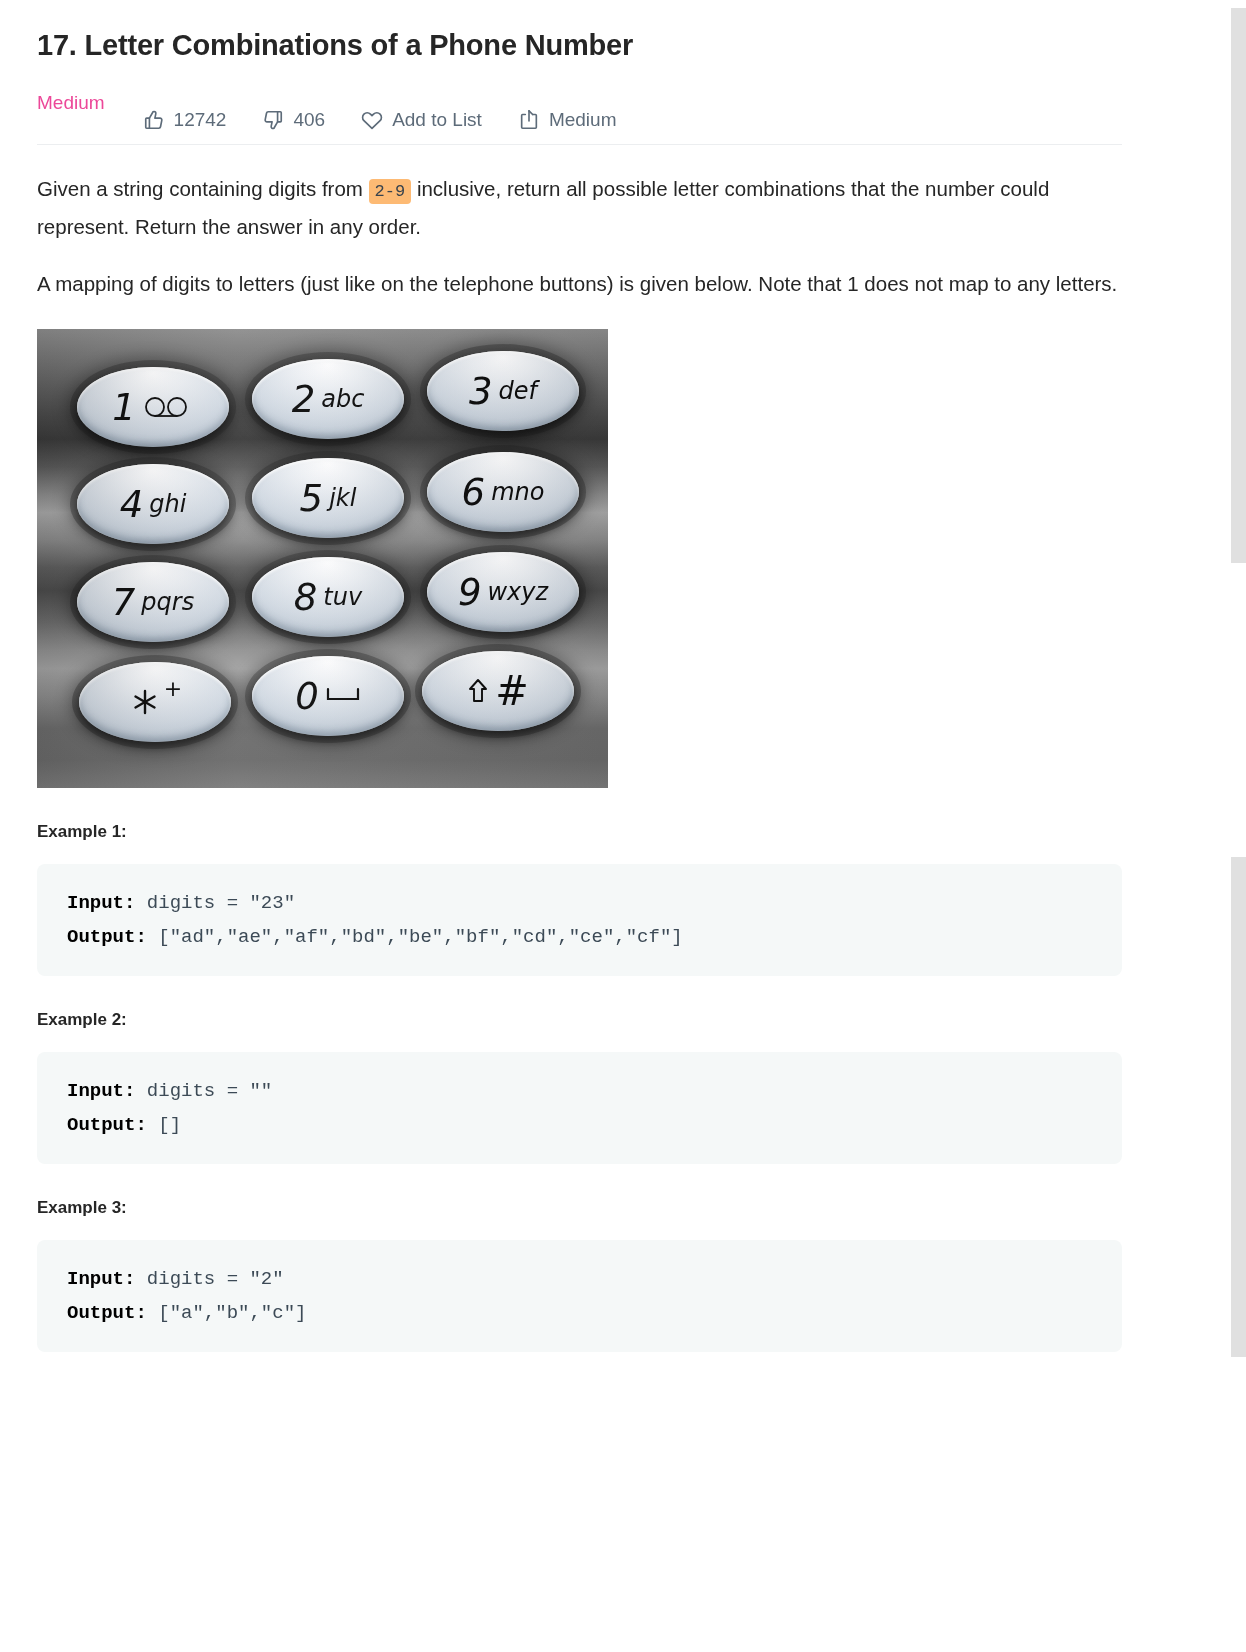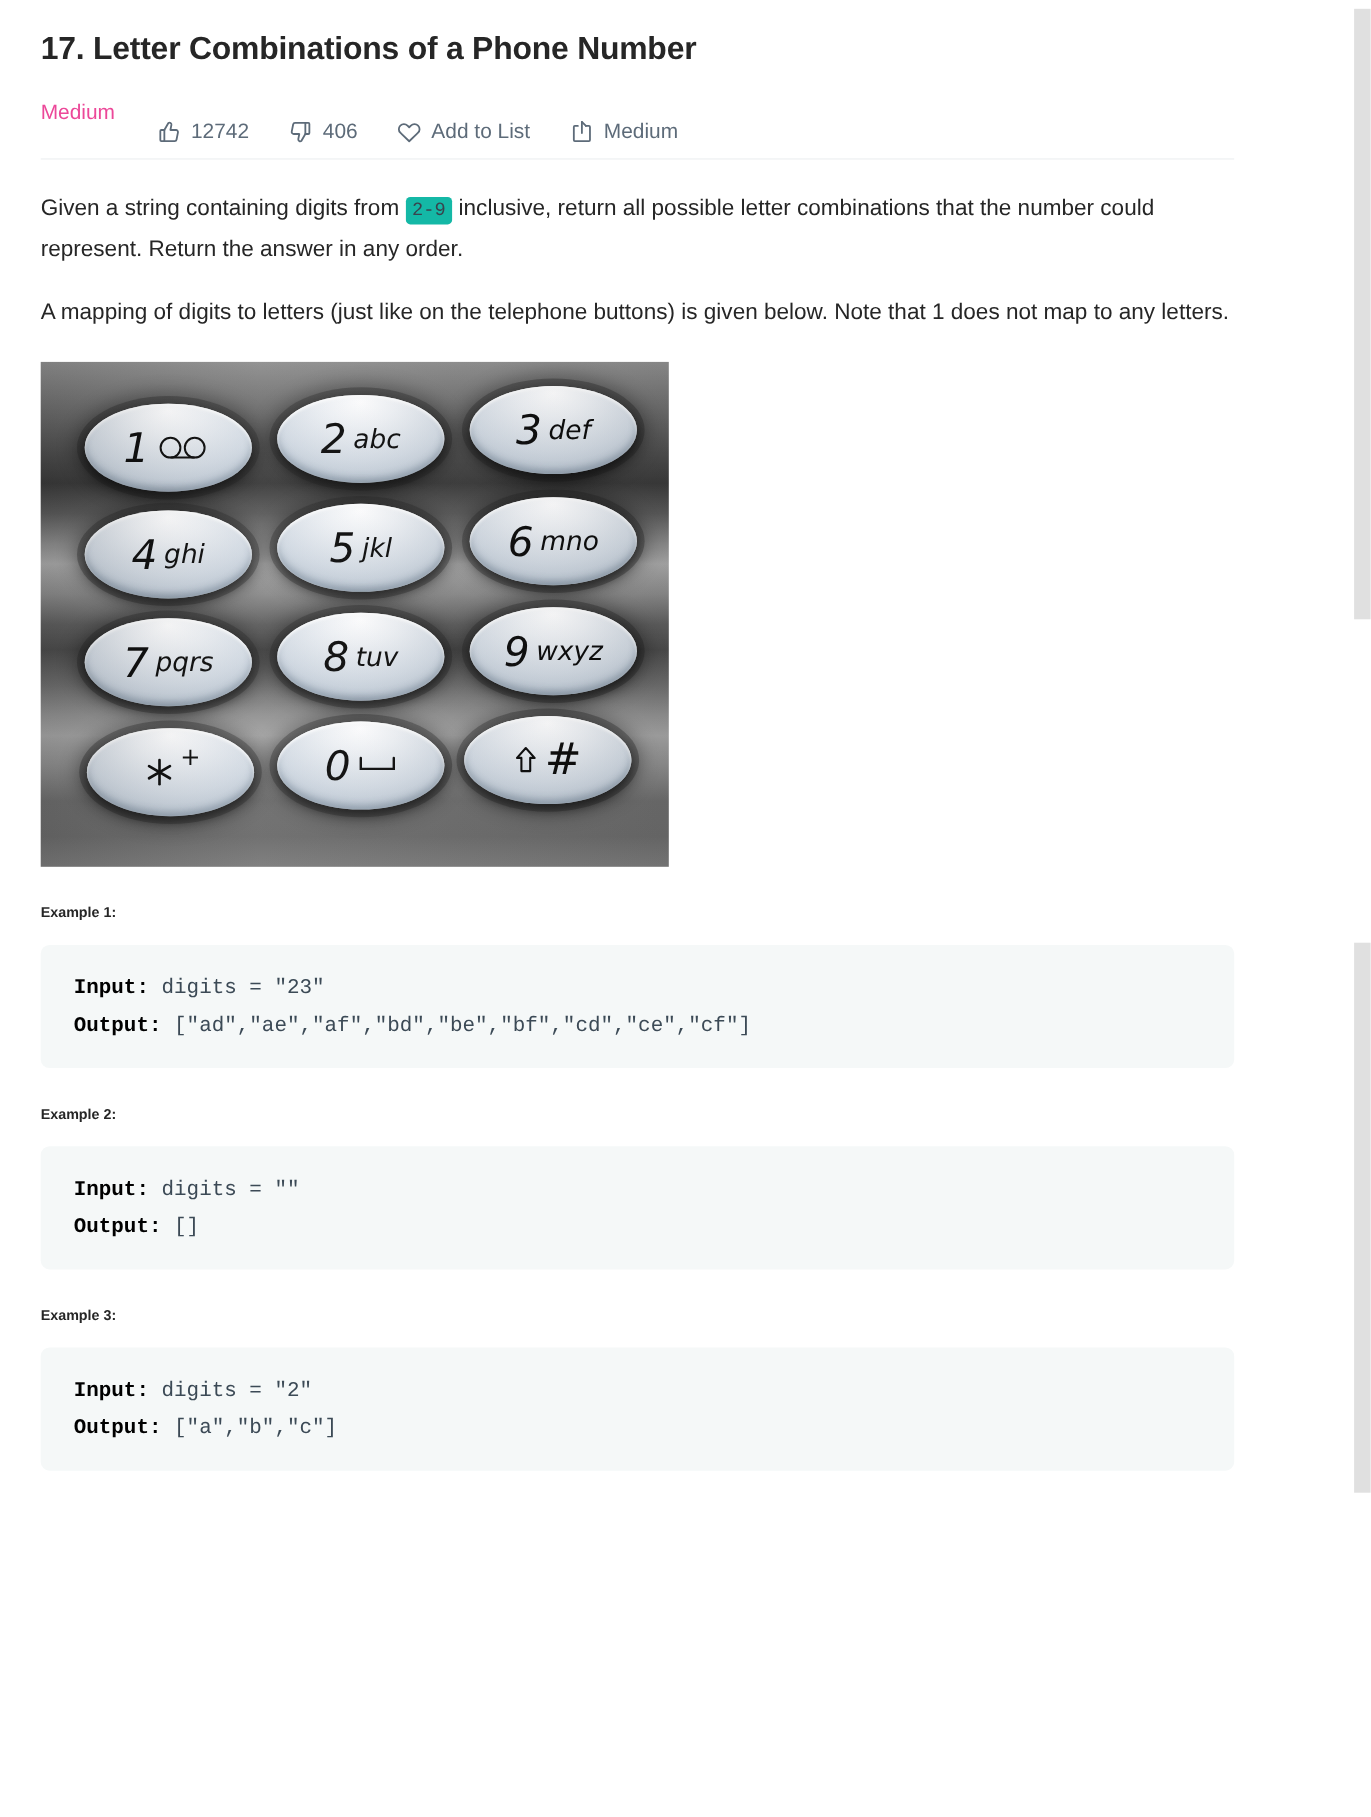--- a/index.html
+++ b/index.html
@@ -79,21 +79,21 @@
   .description {
     margin-top: 26px;
     font-size: 20.5px;
     line-height: 35px;
     color: #262626;
   }
   .description p { margin: 0 0 22px 0; }
   .description p:last-child { margin-bottom: 0; }
   .inline-code {
     font-family: "Liberation Mono", "DejaVu Sans Mono", monospace;
-    background: #14b8a6;
+    background: #fdba74;
     color: #39434d;
     font-size: 17px;
     padding: 3px 6px;
     border-radius: 4px;
     white-space: pre;
   }
   .bold { font-weight: 400; }
 
   
   .keypad-wrap {
@@ -156,21 +156,21 @@
   .key .glyph {
     font-family: "DejaVu Sans", sans-serif;
     font-size: 30px;
     color: #0b0b0b;
     line-height: 1;
   }
   .key svg { display: block; }
 
   
   .example-heading {
-    font-size: 13px;
+    font-size: 17px;
     font-weight: 700;
     color: #262626;
     margin-top: 34px;
     margin-bottom: 0;
   }
   .code-block {
     margin-top: 22px;
     background: #f5f8f8;
     border-radius: 8px;
     padding: 22px 30px;

